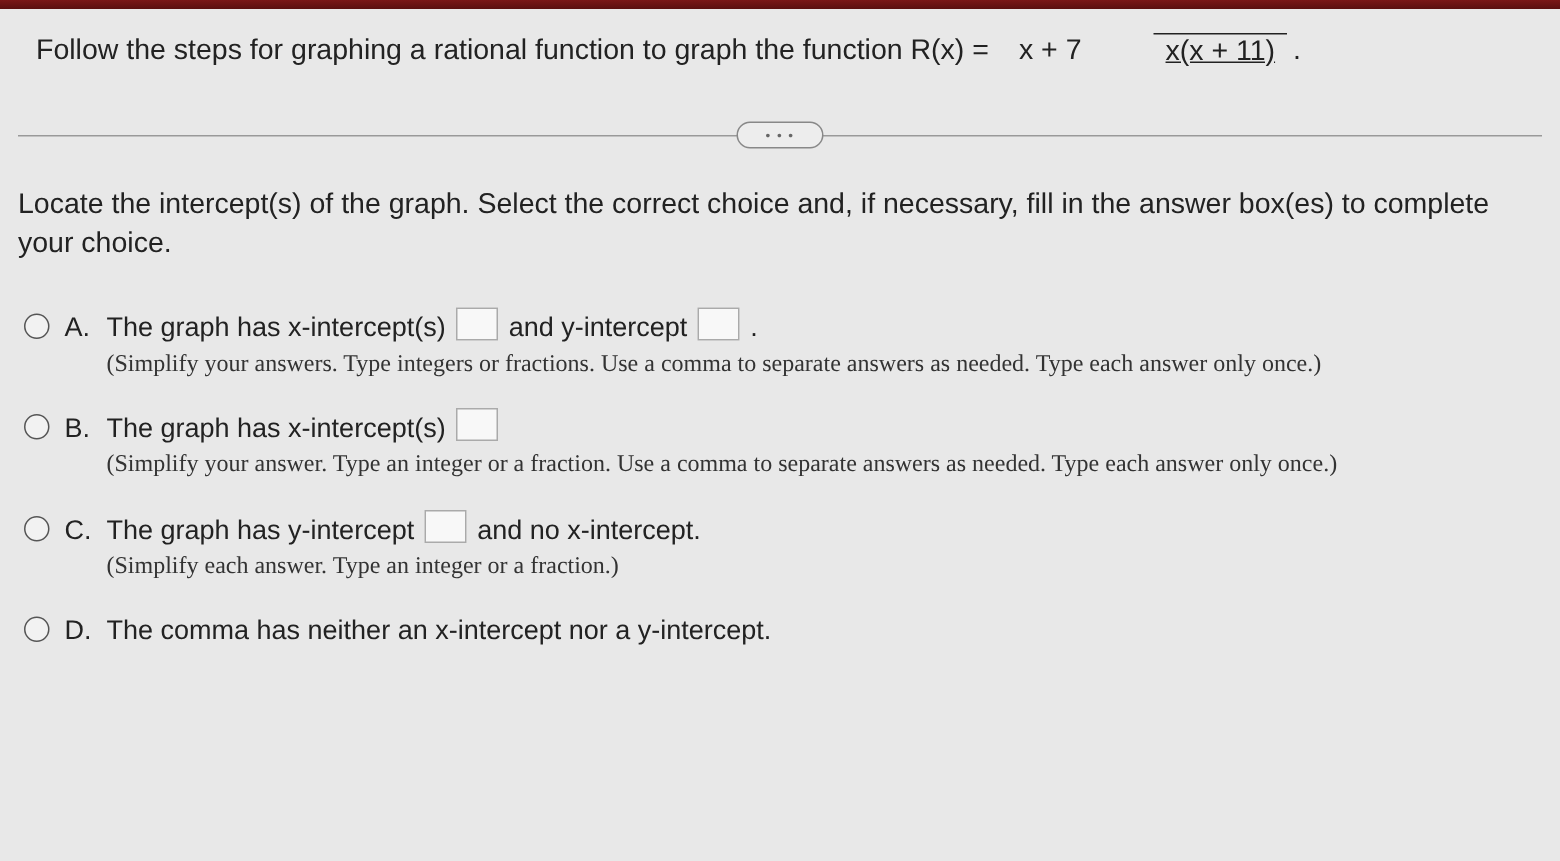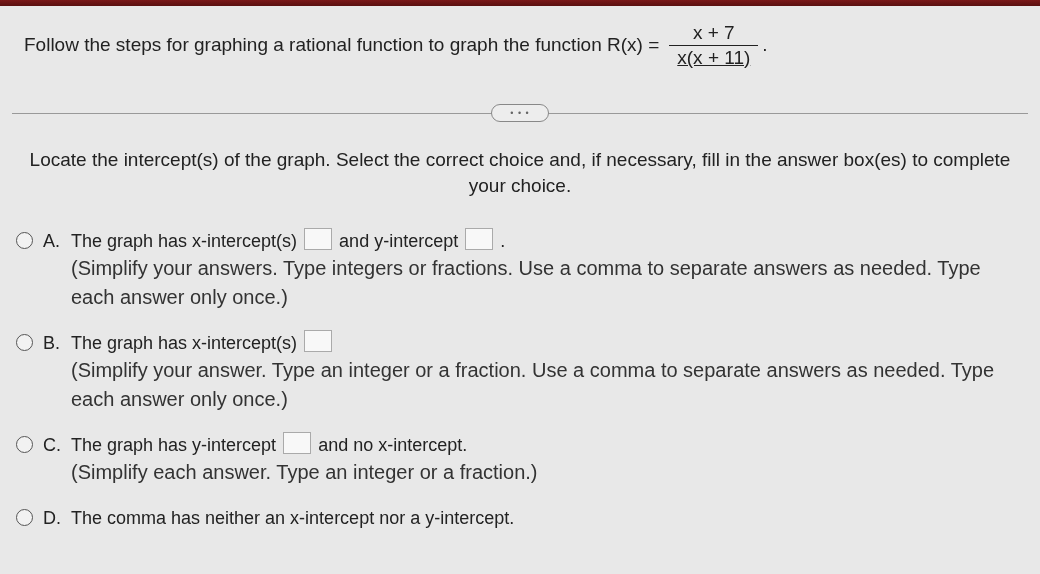--- a/index.html
+++ b/index.html
@@ -26,25 +26,26 @@
       font-size: 19px;
       display: flex;
       align-items: center;
       flex-wrap: wrap;
       gap: 4px;
       margin-bottom: 32px;
       margin-left: 12px;
     }
     .fraction {
       display: inline-flex;
-      flex-direction: column;
+      flex-direction: row;
       align-items: center;
       vertical-align: middle;
       margin-left: 6px;
       line-height: 1.15;
+      gap: 38px;
     }
     .frac-num {
       padding: 0 10px 1px 10px;
     }
     .frac-den {
       border-top: 1.5px solid #222;
       padding: 1px 8px 0 8px;
       text-decoration: underline;
     }
     .divider-row {
@@ -74,21 +75,20 @@
       align-items: center;
       justify-content: center;
       font-size: 9px;
       letter-spacing: 1px;
       color: #666;
     }
     .instruction {
       font-size: 19px;
       line-height: 1.4;
       margin-bottom: 28px;
-      text-align: center;
     }
     .choices {
       padding-left: 4px;
     }
     .choice {
       display: flex;
       margin-bottom: 18px;
       font-size: 18px;
       line-height: 1.45;
     }
@@ -120,22 +120,23 @@
     .answer-box {
       display: inline-block;
       width: 28px;
       height: 22px;
       background: #f8f8f8;
       border: 1px solid #aaa;
       vertical-align: middle;
       margin: 0 2px;
     }
     .hint {
-      font-size: 20px;
+      font-size: 16px;
       color: #333;
+      font-family: Liberation Serif, serif;
     }
   </style>
 </head>
 <body>
 
 <div class="top-bar"></div>
 
 <div class="content">
 
   <div class="question-header">

